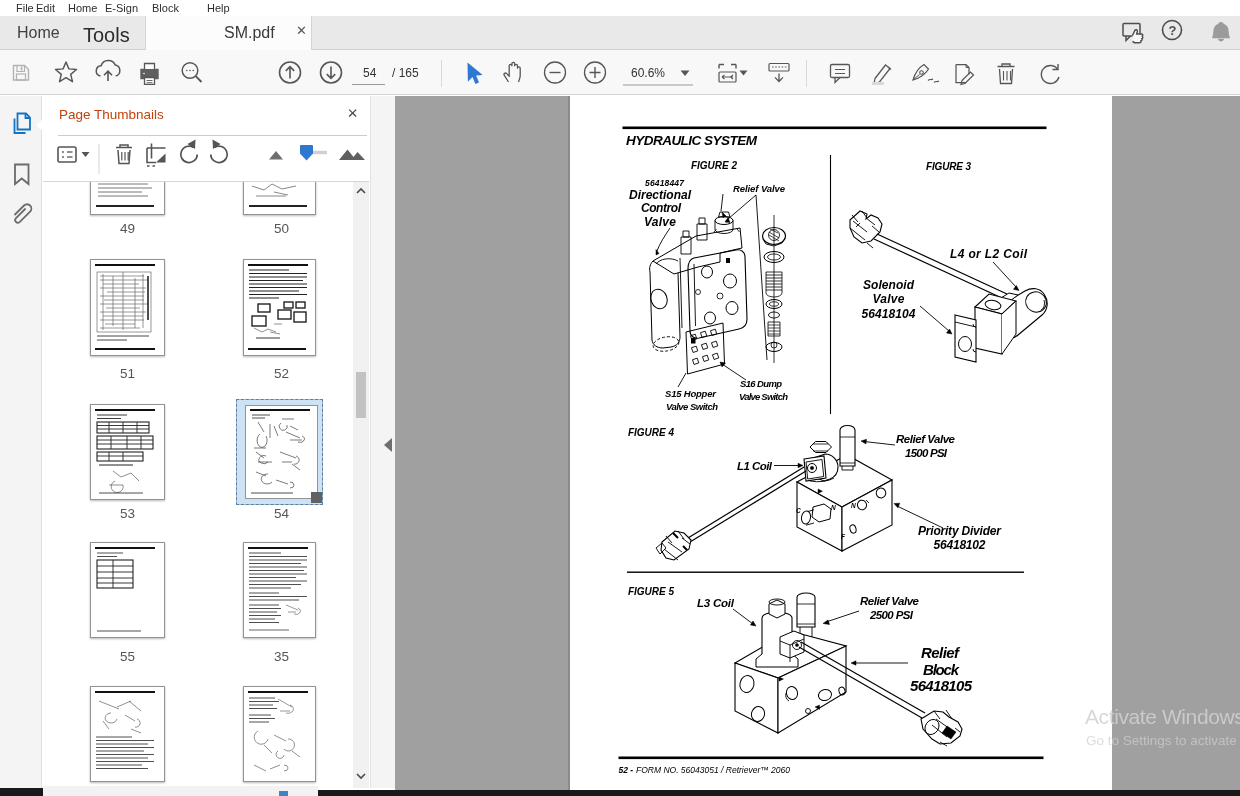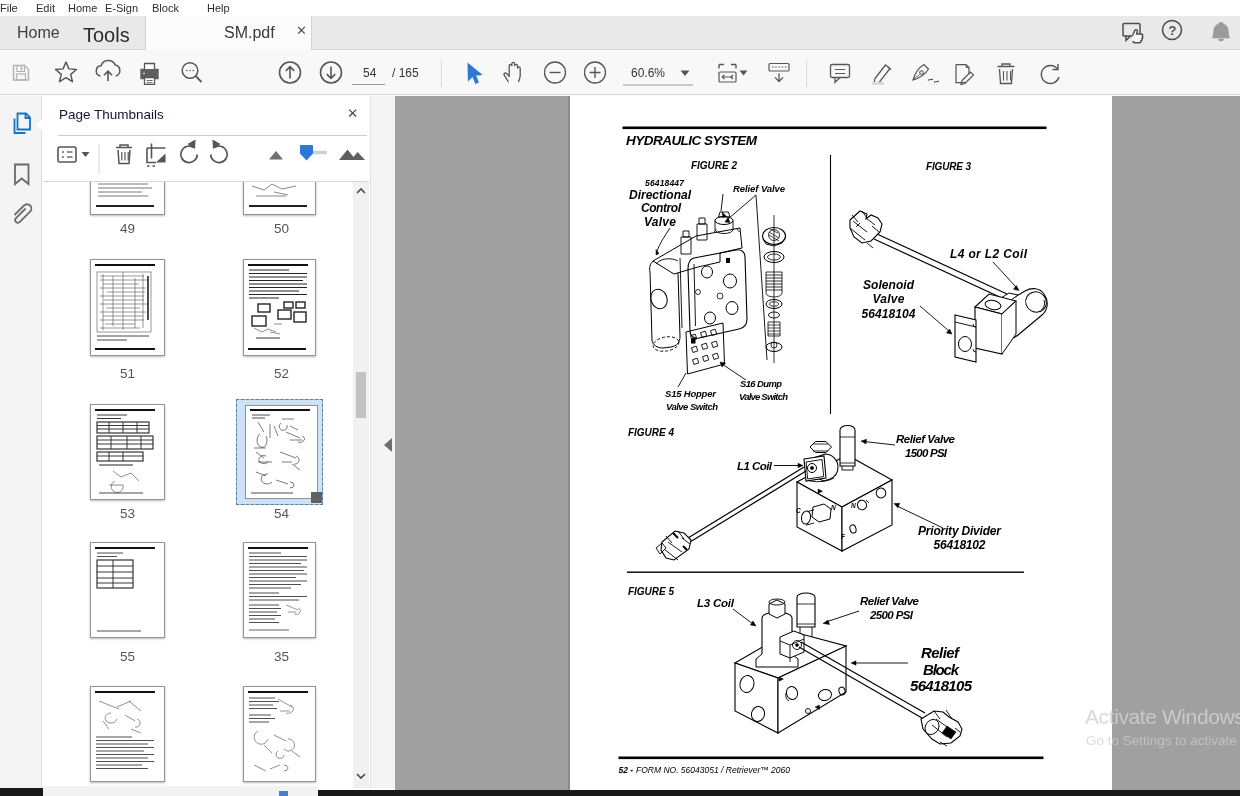--- a/index.html
+++ b/index.html
@@ -13,21 +13,21 @@
 #tabbar { position:absolute; left:0; top:16px; width:1240px; height:34px; background:#e9e9e9; border-bottom:1px solid #d2d2d2; }
 .tabtxt { position:absolute; top:8px; font-size:15px; color:#3a3a3a; }
 #activetab { position:absolute; left:145px; top:0; width:167px; height:34px; background:#fcfcfc; border-left:1px solid #d4d4d4; border-right:1px solid #d4d4d4; }
 
 #toolbar { position:absolute; left:0; top:50px; width:1240px; height:45px; background:#f8f8f8; border-bottom:1px solid #d4d4d4; }
 .vsep { position:absolute; top:10px; width:1px; height:27px; background:#d9d9d9; }
 
 #rail { position:absolute; left:0; top:96px; width:42px; height:692px; background:#f4f4f4; border-right:1px solid #e0e0e0; }
 
 #panel { position:absolute; left:43px; top:96px; width:327px; height:692px; background:#ffffff; overflow:hidden; }
-#paneltitle { position:absolute; left:16px; top:11px; font-size:13.5px; color:#0f172a; }
+#paneltitle { position:absolute; left:16px; top:11px; font-size:13.5px; color:#c2410c; }
 #scrolltrack { position:absolute; left:310px; top:86px; width:16px; height:606px; background:#f1f1f1; }
 #scrollthumb { position:absolute; left:313px; top:276px; width:10px; height:46px; background:#c2c2c2; }
 
 #strip { position:absolute; left:370px; top:96px; width:25px; height:692px; background:#f4f4f4; border-left:1px solid #e2e2e2; }
 
 #docarea { position:absolute; left:395px; top:96px; width:845px; height:694px; background:#a0a0a0; }
 #page { position:absolute; left:175px; top:0; width:542px; height:694px; background:#ffffff; box-shadow:-2px 0 0 #8b8b8b;font-style:italic; }
 
 .thumb { position:absolute; width:73px; background:#fff; border:1px solid #939393; box-shadow:0 1px 2px rgba(0,0,0,0.28); }
 .tlabel { position:absolute; width:75px; text-align:center; font-size:13.5px; color:#555; }
@@ -37,21 +37,21 @@
 
 #tb-left { position:absolute; left:0; top:788px; width:43px; height:8px; background:#191919; }
 #tb-mid { position:absolute; left:43px; top:786px; width:275px; height:10px; background:#f2f2f2; }
 #tb-right { position:absolute; left:318px; top:790px; width:922px; height:6px; background:#191919; }
 #tb-blue { position:absolute; left:279px; top:791px; width:9px; height:5px; background:#3f82c9; }
 </style>
 </head>
 <body>
 
 <div id="menubar">
-  <span style="left:0">File</span>
+  <span style="left:16px">File</span>
   <span style="left:36px">Edit</span>
   <span style="left:68px">Home</span>
   <span style="left:105px">E-Sign</span>
   <span style="left:152px">Block</span>
   <span style="left:207px">Help</span>
 </div>
 
 <div id="tabbar">
   <div id="activetab"></div>
   <span class="tabtxt" style="left:17px;font-size:16px;color:#404040">Home</span>

